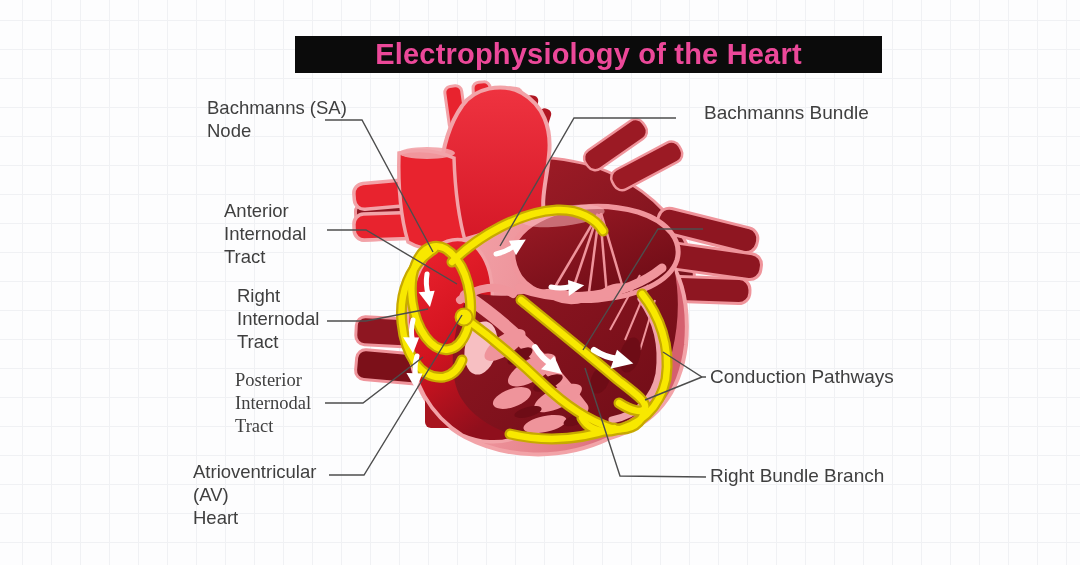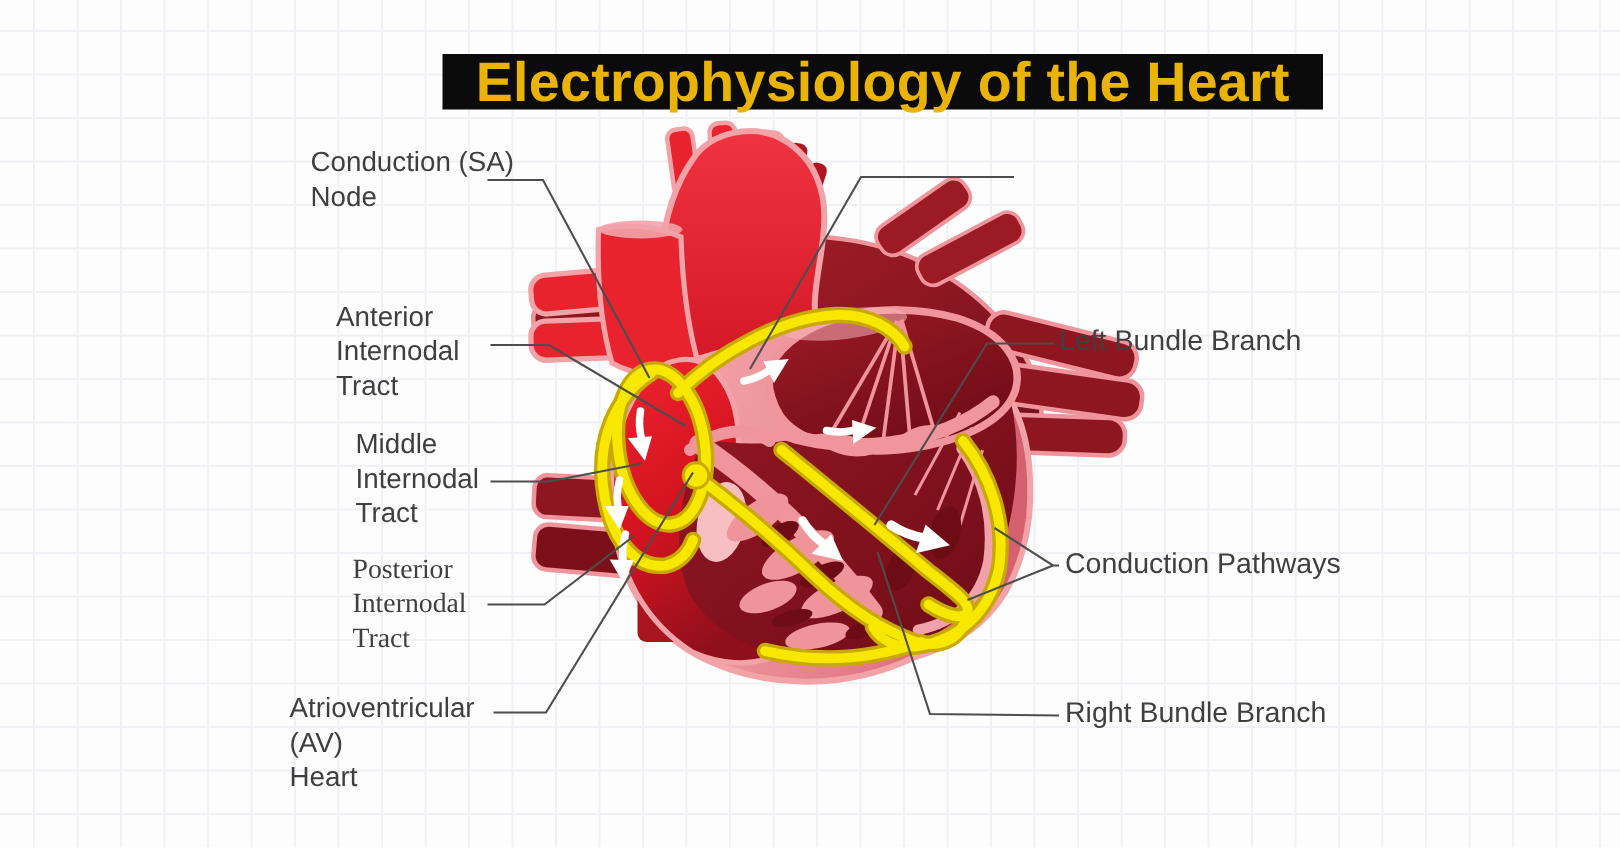--- a/index.html
+++ b/index.html
@@ -8,21 +8,21 @@
     background-color:#fdfdfe;
     background-image:
       linear-gradient(#f0f1f4 1px, transparent 1px),
       linear-gradient(90deg, #f0f1f4 1px, transparent 1px);
     background-size:29px 29px;
     background-position:-7px -9px;
     font-family:"Liberation Sans", sans-serif;
   }
   #title{
     position:absolute;left:295px;top:36px;width:587px;height:37px;
-    background:#0b0b0b;color:#eab308;font-size:37px;font-weight:bold;
+    background:#0b0b0b;color:#ec4899;font-size:29px;font-weight:bold;
     line-height:37px;text-align:center;letter-spacing:.2px;white-space:nowrap;
   }
   .lbl{
     position:absolute;color:#3f3f3f;font-size:18.5px;line-height:23px;
     white-space:pre-line;
   }
   .lbl.right{font-size:19px;}
   #heart-svg{position:absolute;left:0;top:0;}
 </style>
 </head>
@@ -207,30 +207,30 @@
       <polyline points="676,118 574,118 500,246"></polyline>
       <polyline points="703,229 658,229 583,350"></polyline>
       <polyline points="706,377 702,377 663,352"></polyline>
       <polyline points="702,377 645,400"></polyline>
       <polyline points="706,477 620,476 585,368"></polyline>
     </g>
   </svg>
 
   <div id="title">Electrophysiology of the Heart</div>
 
-  <div class="lbl" style="left:207px;top:96px;">Conduction (SA)
+  <div class="lbl" style="left:207px;top:96px;">Bachmanns (SA)
 Node</div>
   <div class="lbl" style="left:224px;top:199px;">Anterior
 Internodal
 Tract</div>
-  <div class="lbl" style="left:237px;top:284px;">Middle
+  <div class="lbl" style="left:237px;top:284px;">Right
 Internodal
 Tract</div>
   <div class="lbl" style="left:235px;top:369px;font-family:Liberation Serif, serif;">Posterior
 Internodal
 Tract</div>
   <div class="lbl" style="left:193px;top:460px;">Atrioventricular
 (AV)
 Heart</div>
-  <div class="lbl right" style="left:706px;top:216px;">Left Bundle Branch</div>
+  <div class="lbl right" style="left:704px;top:101px;">Bachmanns Bundle</div>
   <div class="lbl right" style="left:710px;top:464px;">Right Bundle Branch</div>
   <div class="lbl right" style="left:710px;top:365px;">Conduction Pathways</div>
 </div>
 
 </body></html>

